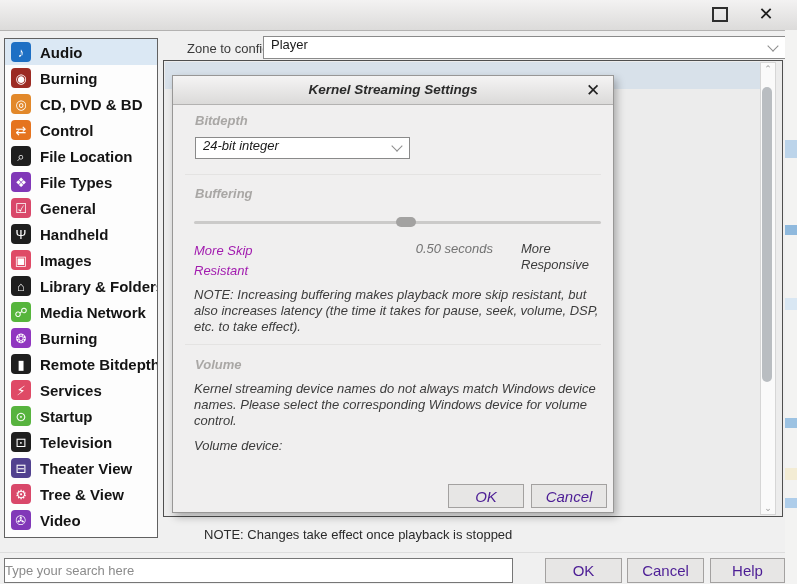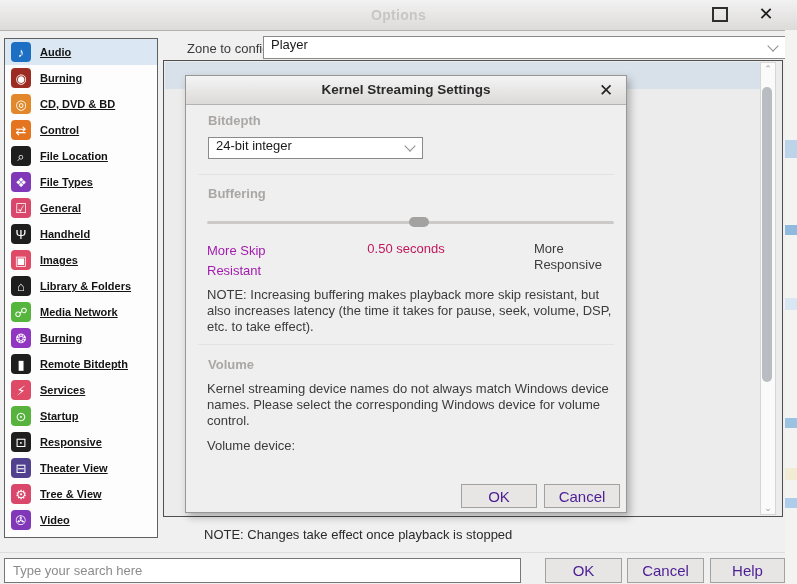--- a/index.html
+++ b/index.html
@@ -17,85 +17,84 @@
     border:2px solid #2e2e2e;background:transparent;cursor:pointer;}
   .btn-close{position:absolute;left:755px;top:1px;width:22px;height:26px;
     font-size:18px;color:#1c1c1c;display:flex;align-items:center;justify-content:center;cursor:pointer;}
   
   .sidebar{position:absolute;left:4px;top:38px;width:152px;height:498px;
     background:#fdfdfd;border:1px solid #616161;overflow:hidden;}
   .side-item{height:26px;display:flex;align-items:center;gap:9px;padding-left:6px;cursor:pointer;}
   .side-item.selected{background:#dbe8f4;}
   .side-icon{flex:0 0 20px;width:20px;height:20px;border-radius:4px;color:#fff;
     display:flex;align-items:center;justify-content:center;font-size:13px;line-height:1;}
-  .side-label{font-weight:bold;color:#141414;font-size:11px;white-space:nowrap;text-decoration:underline;}
+  .side-label{font-weight:bold;color:#141414;font-size:15px;white-space:nowrap;}
   
   .zone-label{position:absolute;left:187px;top:41px;color:#3a3a3a;}
   .combo{background:#fff;border:1px solid #8a8a8a;display:flex;align-items:flex-start;
     padding-left:7px;color:#1a1a1a;position:relative;cursor:pointer;}
   .combo .chev{position:absolute;right:8px;top:50%;width:7px;height:7px;margin-top:-6px;
     border-right:1.5px solid #8d8d8d;border-bottom:1.5px solid #8d8d8d;transform:rotate(45deg);}
   .zone-combo{position:absolute;left:263px;top:36px;width:514px;height:21px;}
   
   .behind-panel{position:absolute;left:163px;top:60px;width:618px;height:455px;
     background:#ececec;border:1px solid #4f4f4f;}
   .behind-band{position:absolute;left:1px;top:1px;right:7px;height:27px;background:#d8e1ea;}
   .behind-scroll{position:absolute;right:6px;top:1px;width:14px;bottom:1px;
     background:#fafafa;border:1px solid #d6d6d6;}
   .scroll-arrow{position:absolute;left:0;width:100%;text-align:center;color:#9a9a9a;font-size:9px;line-height:12px;}
   .scroll-thumb{position:absolute;left:1px;width:10px;top:24px;height:295px;background:#b9bdc1;border-radius:6px;}
   
-  .modal{position:absolute;left:185px;top:75px;width:440px;height:436px;background:#f0efef;
-    border:1px solid #989796;box-shadow:3px 4px 8px rgba(0,0,0,.28);}
+  .modal{position:absolute;left:172px;top:75px;width:440px;height:436px;background:#f0efef;
+    border:1px solid #989796;box-shadow:3px 4px 8px rgba(0,0,0,.28);font-style:italic;}
   .modal-header{position:absolute;left:0;top:0;right:0;height:28px;
     background:linear-gradient(#f5f4f4,#dbdad9);border-bottom:1px solid #b3b2b1;}
   .modal-title{position:absolute;left:0;right:0;top:6px;text-align:center;
     font-weight:bold;color:#2b2b2b;font-size:13.5px;}
   .modal-close{position:absolute;right:8px;top:1px;width:24px;height:26px;font-size:17px;color:#222;
     display:flex;align-items:center;justify-content:center;cursor:pointer;}
   .group-label{position:absolute;color:#a9a7a5;font-weight:bold;}
   .sep{position:absolute;left:12px;right:12px;height:1px;background:#e4e3e2;}
   .bitdepth-combo{position:absolute;left:22px;top:61px;width:206px;height:20px;}
   
   .slider-track{position:absolute;left:21px;top:145px;width:407px;height:3px;
     background:#cbcac9;border-radius:2px;}
   .slider-handle{position:absolute;top:-4px;width:20px;height:10px;background:#a3a2a1;
     border-radius:5px;cursor:pointer;}
   .buf-left{position:absolute;left:21px;top:165px;width:72px;color:#a21caf;line-height:20px;}
-  .buf-center{position:absolute;left:120px;top:165px;width:200px;text-align:center;color:#be185d;}
+  .buf-center{position:absolute;left:120px;top:165px;width:200px;text-align:right;color:#737373;}
   .buf-right{position:absolute;right:12px;top:165px;width:80px;text-align:left;color:#3c3c3c;line-height:16px;}
   .buf-note{position:absolute;left:21px;top:211px;width:414px;color:#3c3c3c;line-height:16px;}
   .vol-desc{position:absolute;left:21px;top:305px;width:404px;color:#3c3c3c;line-height:16px;}
   .vol-row-label{position:absolute;left:21px;top:362px;color:#3c3c3c;}
   .vol-combo{position:absolute;left:112px;top:358px;width:310px;height:20px;}
   .btn{background:#e7e6e5;border:1px solid #a3a1a0;color:#4c1d95;
     display:flex;align-items:center;justify-content:center;font-size:15px;cursor:pointer;}
   .modal-ok{position:absolute;left:275px;top:408px;width:74px;height:22px;}
   .modal-cancel{position:absolute;left:358px;top:408px;width:74px;height:22px;}
   
   .footer-note{position:absolute;left:172px;top:527px;color:#2a2a2a;margin-left:32px;}
   .bottom-sep{position:absolute;left:0;right:0;top:552px;height:1px;background:#dddddd;}
   .search-input{position:absolute;left:4px;top:558px;width:505px;height:21px;
-    border:1px solid #767676;background:#fff;padding-left:8px;font-size:13px;
+    border:1px solid #767676;background:#fff;padding-left:0;font-size:13px;
     font-family:"Liberation Sans","DejaVu Sans",sans-serif;color:#222;outline:none;}
   .search-input::placeholder{color:#8b8b8b;}
   .foot-ok{position:absolute;left:545px;top:558px;width:75px;height:23px;}
   .foot-cancel{position:absolute;left:627px;top:558px;width:75px;height:23px;}
   .foot-help{position:absolute;left:710px;top:558px;width:73px;height:23px;}
   
   .desk-strip{position:absolute;left:785px;top:30px;width:12px;height:554px;background:#f3f3f2;}
   .desk-frag{position:absolute;left:0;width:12px;}
 </style>
 </head>
 <body>
 
 <div id="window">
 
   <div class="titlebar">
-    <div class="win-title">Options</div>
     <div class="btn-max"></div>
     <div class="btn-close">✕</div>
   </div>
 
   <div class="sidebar">
     <div>
         <div class="side-item selected">
           <span class="side-icon" style="background: rgb(29, 111, 196);">♪</span>
           <span class="side-label">Audio</span>
         </div>
@@ -150,21 +149,21 @@
         <div class="side-item">
           <span class="side-icon" style="background: rgb(223, 74, 102);">⚡</span>
           <span class="side-label">Services</span>
         </div>
         <div class="side-item">
           <span class="side-icon" style="background: rgb(87, 179, 62);">⊙</span>
           <span class="side-label">Startup</span>
         </div>
         <div class="side-item">
           <span class="side-icon" style="background: rgb(30, 30, 30);">⊡</span>
-          <span class="side-label">Responsive</span>
+          <span class="side-label">Television</span>
         </div>
         <div class="side-item">
           <span class="side-icon" style="background: rgb(81, 65, 143);">⊟</span>
           <span class="side-label">Theater View</span>
         </div>
         <div class="side-item">
           <span class="side-icon" style="background: rgb(217, 72, 106);">⚙</span>
           <span class="side-label">Tree &amp; View</span>
         </div>
         <div class="side-item">

